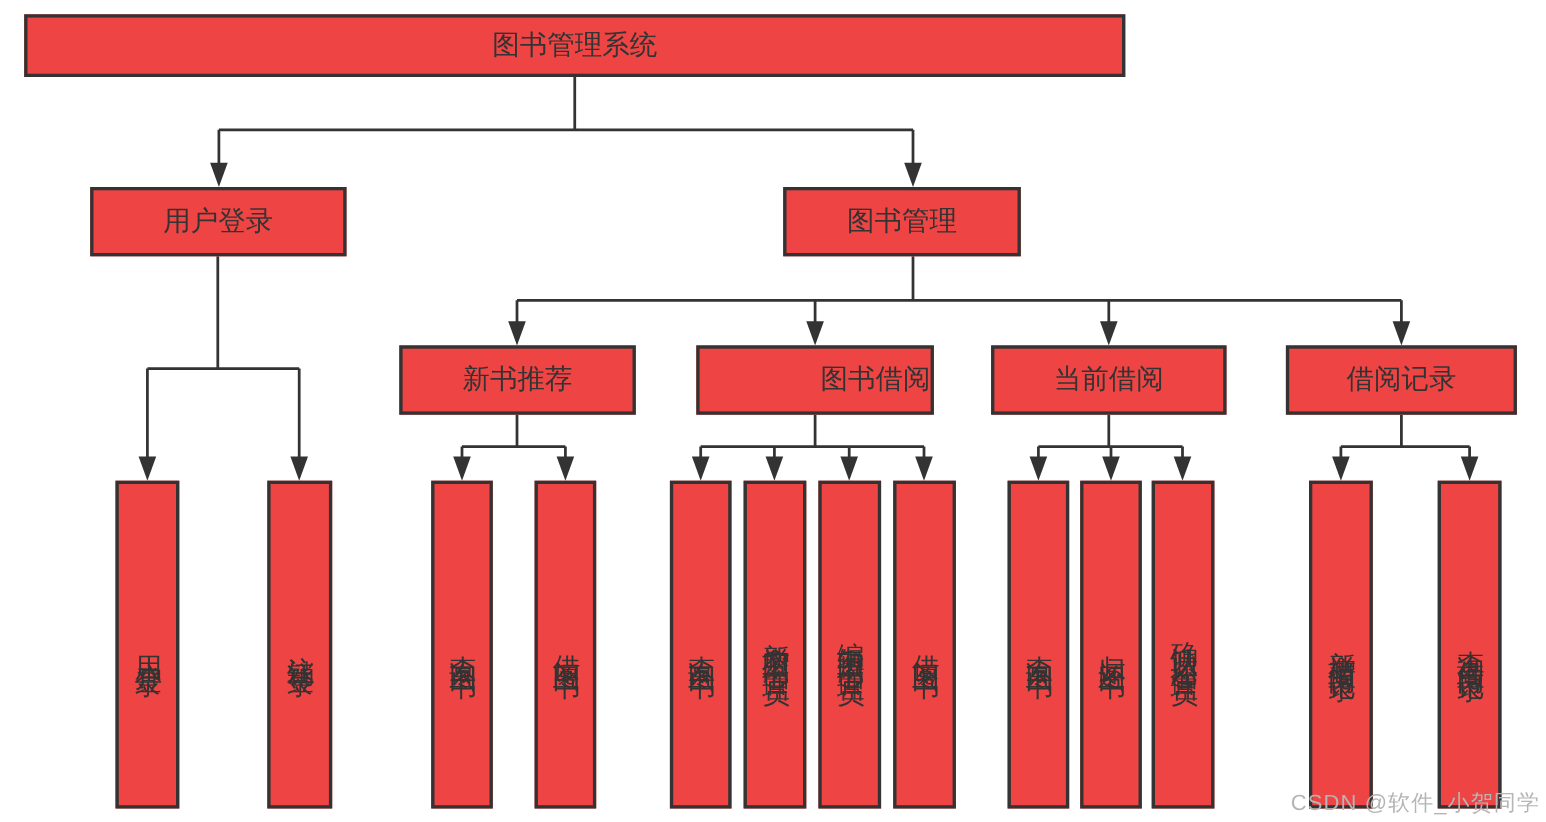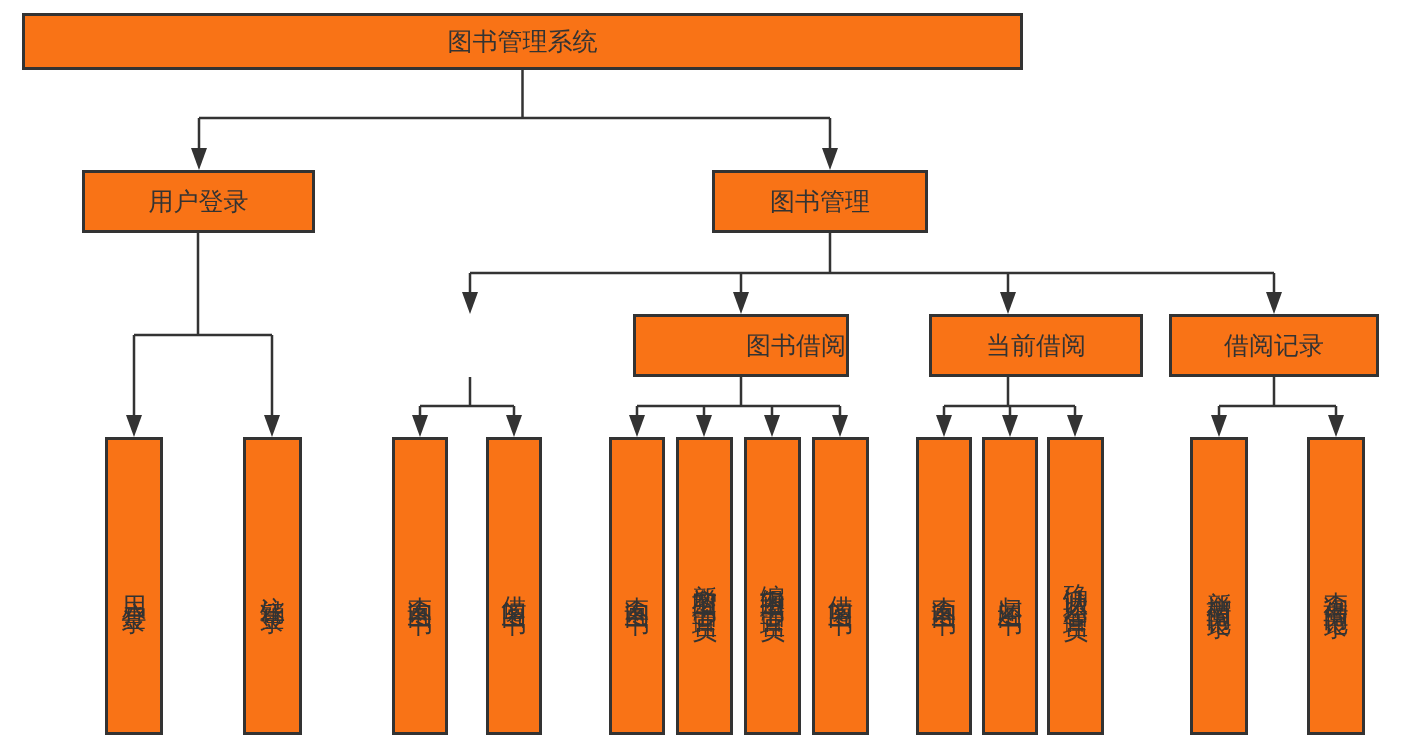--- a/index.html
+++ b/index.html
@@ -14,21 +14,21 @@
   }
   svg.connectors {
     position: absolute;
     left: 0; top: 0;
     width: 1405px; height: 747px;
   }
   .node {
     position: absolute;
     box-sizing: border-box;
     border: 3px solid #333333;
-    background: #f97316;
+    background: #ef4444;
     display: flex;
     align-items: center;
     justify-content: center;
     font-size: 25px;
     line-height: 1;
     color: #333333;
     white-space: nowrap;
   }
   .node.v span {
     writing-mode: vertical-rl;
@@ -87,24 +87,27 @@
     <span>图书管理系统</span>
   </div>
 
   <div class="node" style="left:82px; top:170px; width:233px; height:63px;">
     <span>用户登录</span>
   </div>
   <div class="node" style="left:712px; top:170px; width:216px; height:63px;">
     <span>图书管理</span>
   </div>
 
+  <div class="node" style="left:363px; top:314px; width:215px; height:63px;">
+    <span>新书推荐</span>
+  </div>
   <div class="node" style="left:633px; top:314px; width:216px; height:63px;justify-content:flex-end;">
     <span>图书借阅</span>
   </div>
-  <div class="node" style="left:901px; top:314px; width:214px; height:63px;margin-left:28px;">
+  <div class="node" style="left:901px; top:314px; width:214px; height:63px;">
     <span>当前借阅</span>
   </div>
   <div class="node" style="left:1169px; top:314px; width:210px; height:63px;">
     <span>借阅记录</span>
   </div>
 
   <div class="node v" style="left:105px; top:437px; width:58px; height:298px;">
     <span>用户登录</span>
   </div>
   <div class="node v" style="left:243px; top:437px; width:59px; height:298px;">
@@ -141,14 +144,15 @@
     <span>确认归还（管理员）</span>
   </div>
 
   <div class="node v" style="left:1190px; top:437px; width:58px; height:298px;">
     <span>新增借阅记录</span>
   </div>
   <div class="node v" style="left:1307px; top:437px; width:58px; height:298px;">
     <span>查询借阅记录</span>
   </div>
 
+  <div class="watermark">CSDN @软件_小贺同学</div>
 
 </div>
 
 </body></html>

